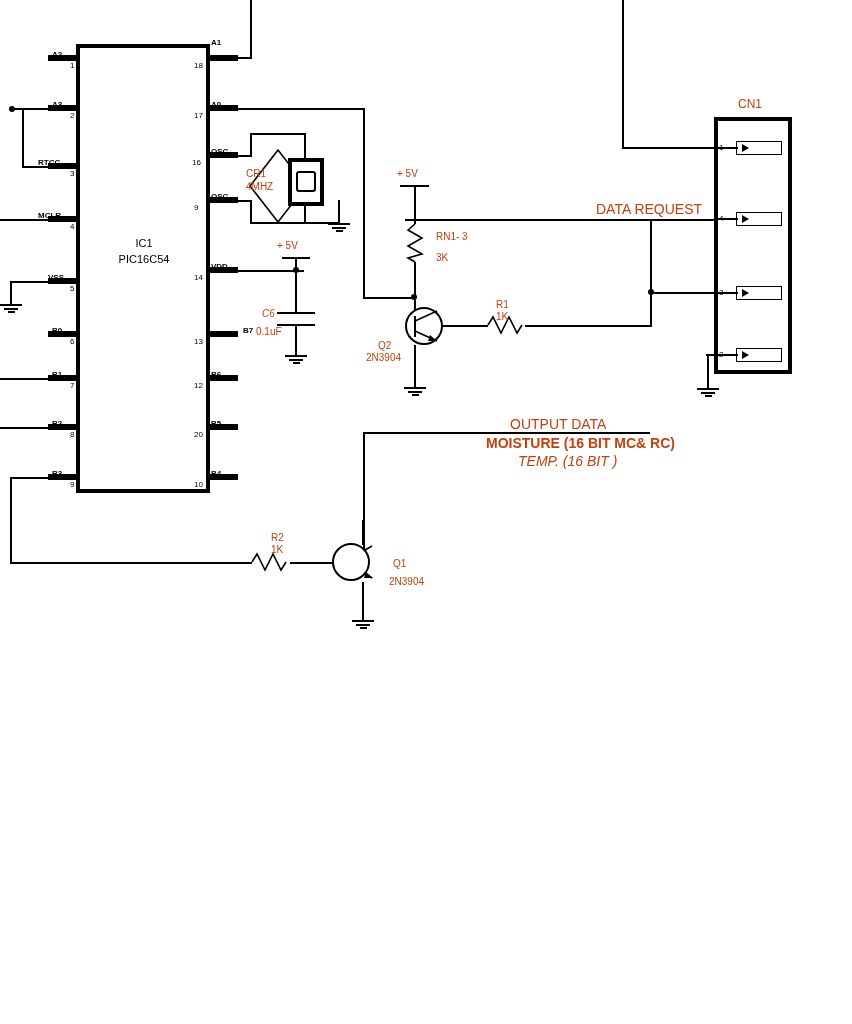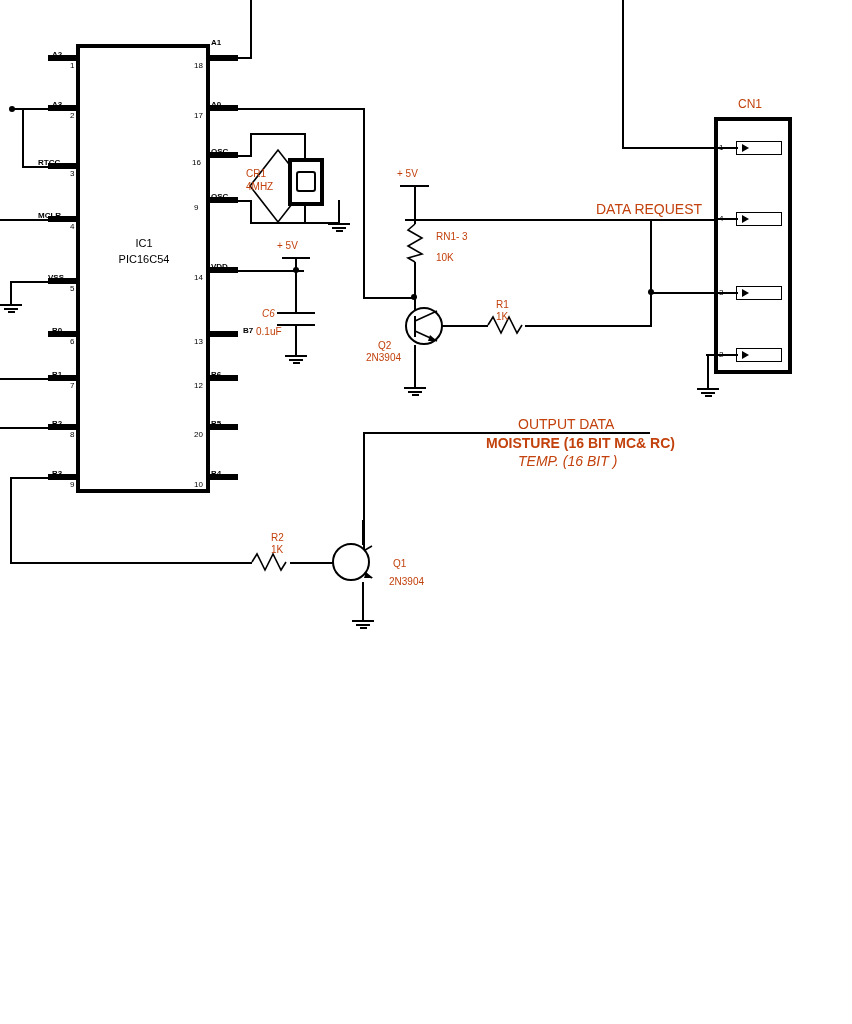--- a/index.html
+++ b/index.html
@@ -314,21 +314,21 @@
 
   <div class="lbl" style="left:397px; top:168px;">+ 5V</div>
   <svg class="ovl">
     <polyline points="415,224 408,230 422,238 408,246 422,254 408,258 415,262" fill="none" stroke="#000" stroke-width="1.6"></polyline>
 
     <polyline points="488,325 493,317 501,333 509,317 517,333 522,325" fill="none" stroke="#000" stroke-width="1.6"></polyline>
 
     <polyline points="252,562 257,554 265,570 273,554 281,570 286,562" fill="none" stroke="#000" stroke-width="1.6"></polyline>
   </svg>
   <div class="lbl" style="left:436px; top:231px;">RN1- 3</div>
-  <div class="lbl" style="left:436px; top:252px;">10K</div>
+  <div class="lbl" style="left:436px; top:252px;">3K</div>
 
   <div class="tr-circle" style="left:405px; top:307px; width:38px; height:38px;"></div>
   <svg class="ovl">
     <line x1="415" y1="316" x2="415" y2="337" stroke="#000" stroke-width="2"></line>
     <line x1="415" y1="321" x2="437" y2="311" stroke="#000" stroke-width="1.6"></line>
     <line x1="415" y1="331" x2="437" y2="341" stroke="#000" stroke-width="1.6"></line>
     <polygon points="430,335 437,341 428,341" fill="#000"></polygon>
 
     <line x1="353" y1="552" x2="353" y2="573" stroke="#000" stroke-width="2"></line>
     <line x1="353" y1="557" x2="372" y2="546" stroke="#000" stroke-width="1.6"></line>
@@ -381,17 +381,17 @@
   <div class="pin-num" style="left:719px; top:350px;">2</div>
   <div class="wire h" style="left:706px; top:354px; width:32px;"></div>
 
   <div class="gnd" style="left:697px; top:388px; width:22px;">
     <i style="width:22px;height:2px;"></i>
     <i style="width:14px;height:2px;"></i>
     <i style="width:7px;height:2px;"></i>
   </div>
 
   <div class="lbl md" style="left:596px; top:204px;">DATA REQUEST</div>
-  <div class="lbl md" style="left:510px; top:419px;margin-left:8px;">OUTPUT DATA</div>
+  <div class="lbl md" style="left:510px; top:419px;">OUTPUT DATA</div>
   <div class="lbl md" style="left:486px; top:438px;font-weight:bold;">MOISTURE  (16 BIT MC&amp; RC)</div>
   <div class="lbl md" style="left:518px; top:456px;font-style:italic;">TEMP. (16  BIT )</div>
 
 </div>
 
 </body></html>

